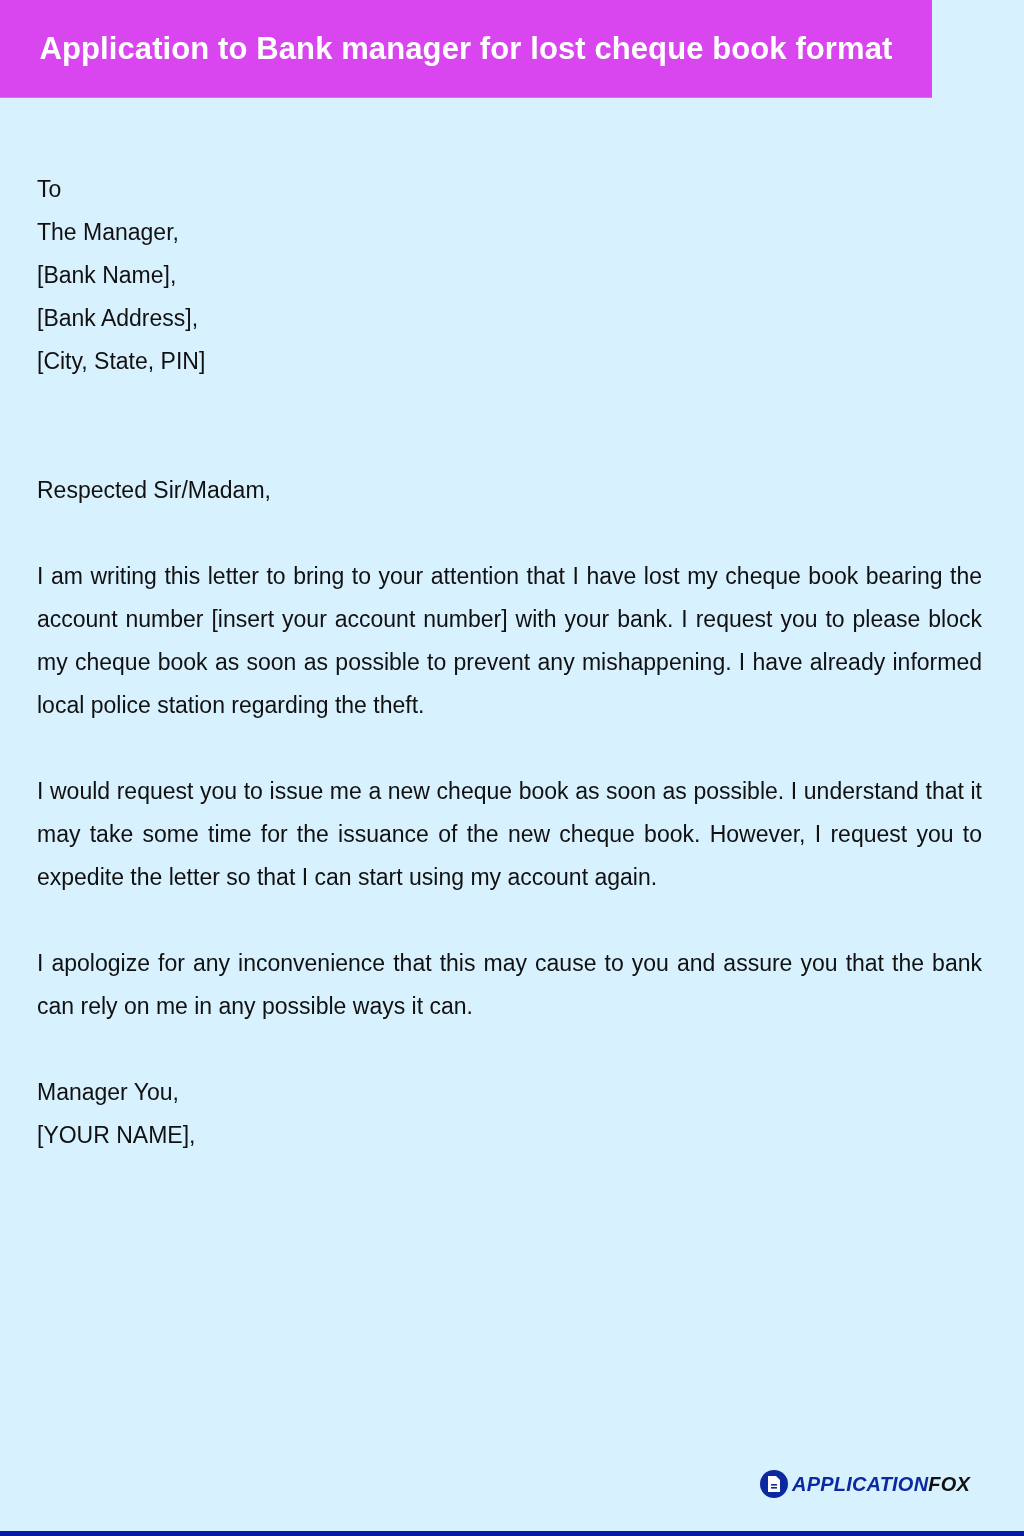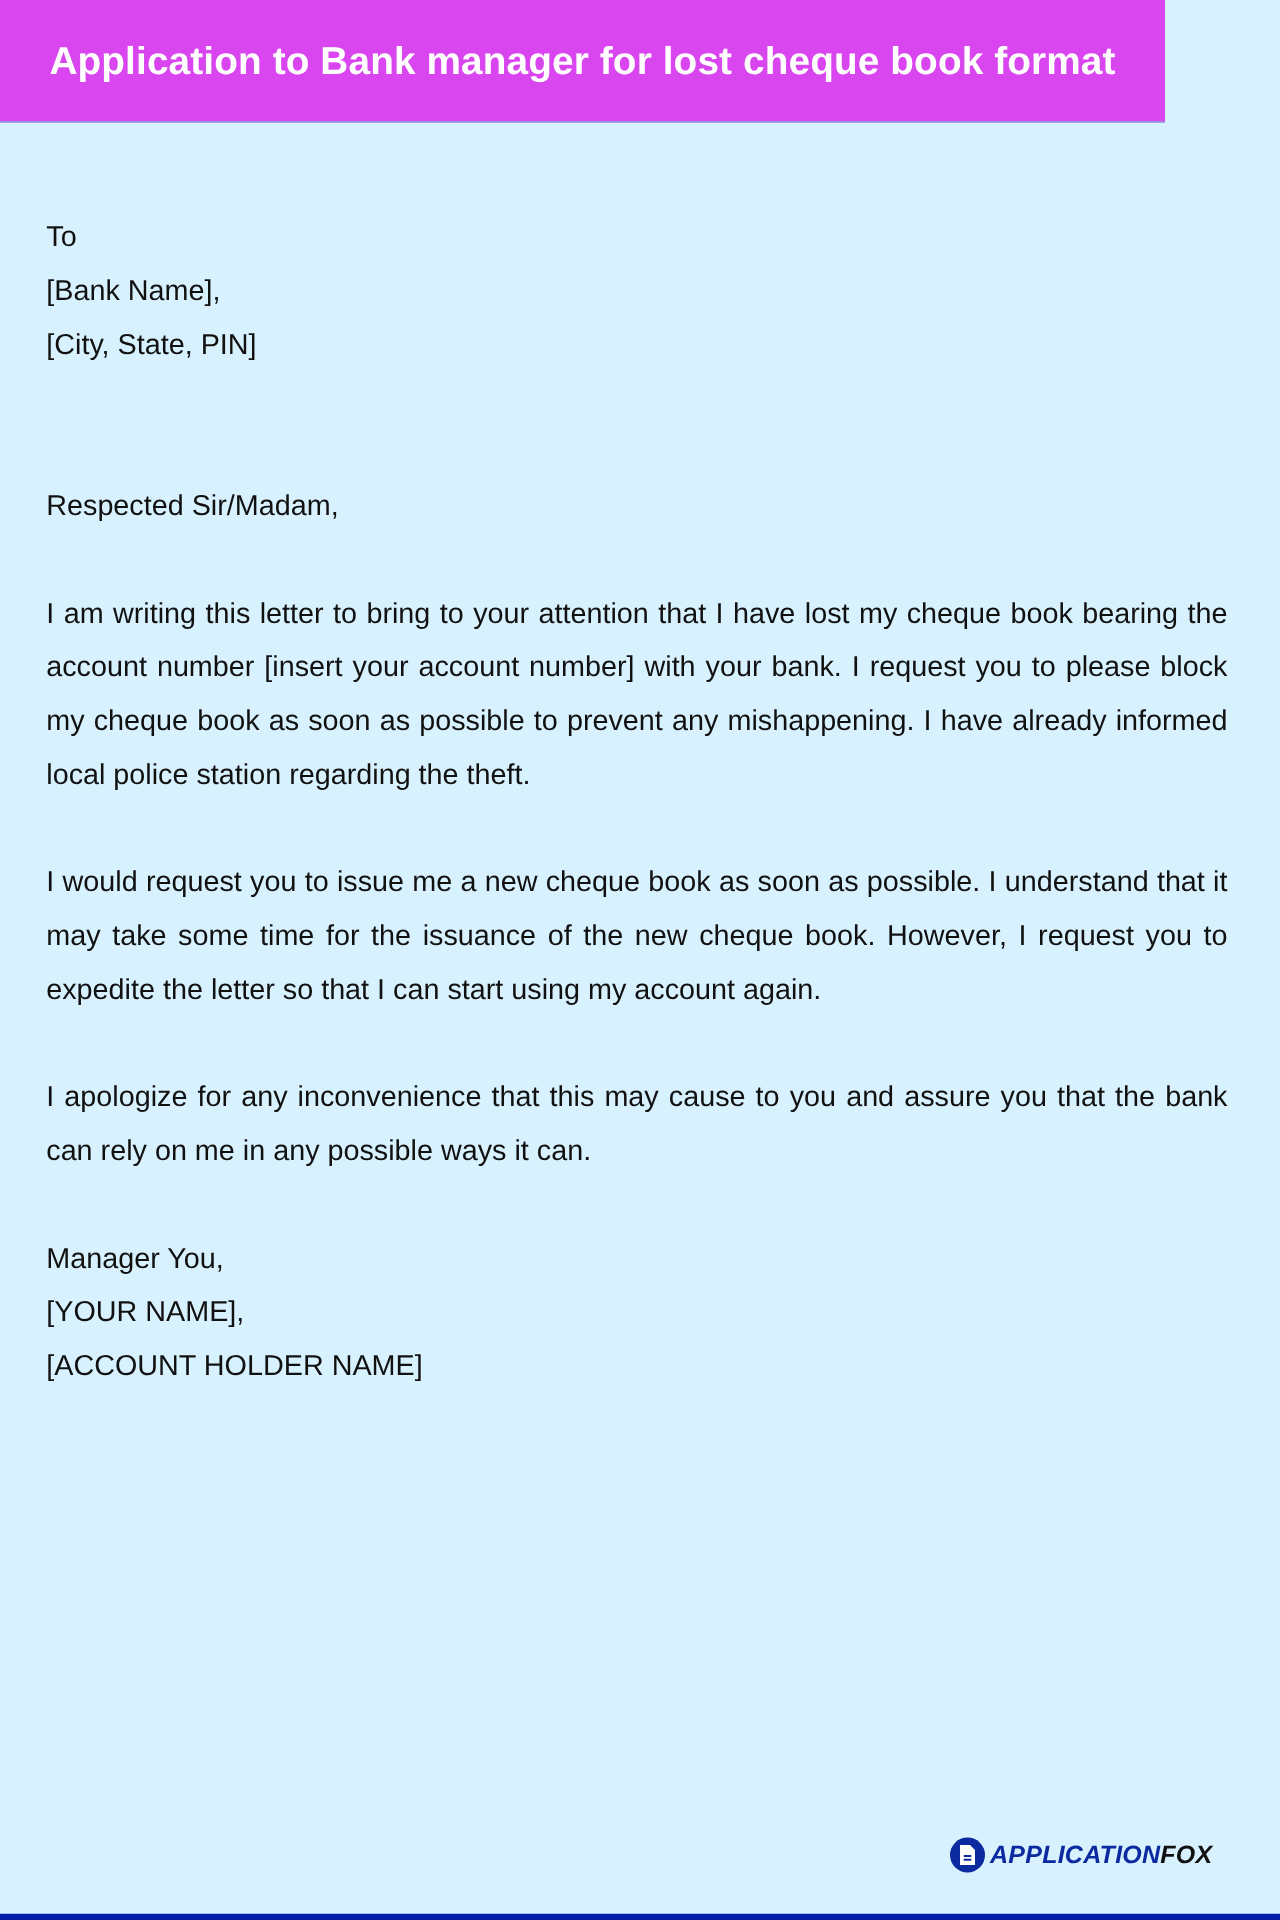--- a/index.html
+++ b/index.html
@@ -97,21 +97,23 @@
 </head>
 <body>
 
 <div class="header">
   <div class="header-title">Application to Bank manager for lost cheque book format</div>
 </div>
 
 <div class="letter">
   <div>
     <span class="line">To</span>
+    <span class="line">The Manager,</span>
     <span class="line">[Bank Name],</span>
+    <span class="line">[Bank Address],</span>
     <span class="line">[City, State, PIN]</span>
   </div>
 
   <div class="gap"></div>
 
 
   <div class="gap"></div>
 
   <span class="line">Respected Sir/Madam,</span>
 
@@ -131,21 +133,20 @@
 
   <p class="para">
     <span class="para-text">I apologize for any inconvenience that this may cause to you and assure you that the bank can rely on me in any possible ways it can.</span>
   </p>
 
   <div class="gap"></div>
 
   <div>
     <span class="line">Manager You,</span>
     <span class="line">[YOUR NAME],</span>
-    <span class="line">[ACCOUNT HOLDER NAME]</span>
   </div>
 </div>
 
 <div class="logo">
   <span class="logo-icon">
     <svg width="16" height="18" viewBox="0 0 16 18">
       <path d="M2 1 H10 L14 5 V17 H2 Z" fill="#ffffff"></path>
       <rect x="5" y="9" width="6" height="1.6" fill="#0c2aa0"></rect>
       <rect x="5" y="12" width="6" height="1.6" fill="#0c2aa0"></rect>
     </svg>

